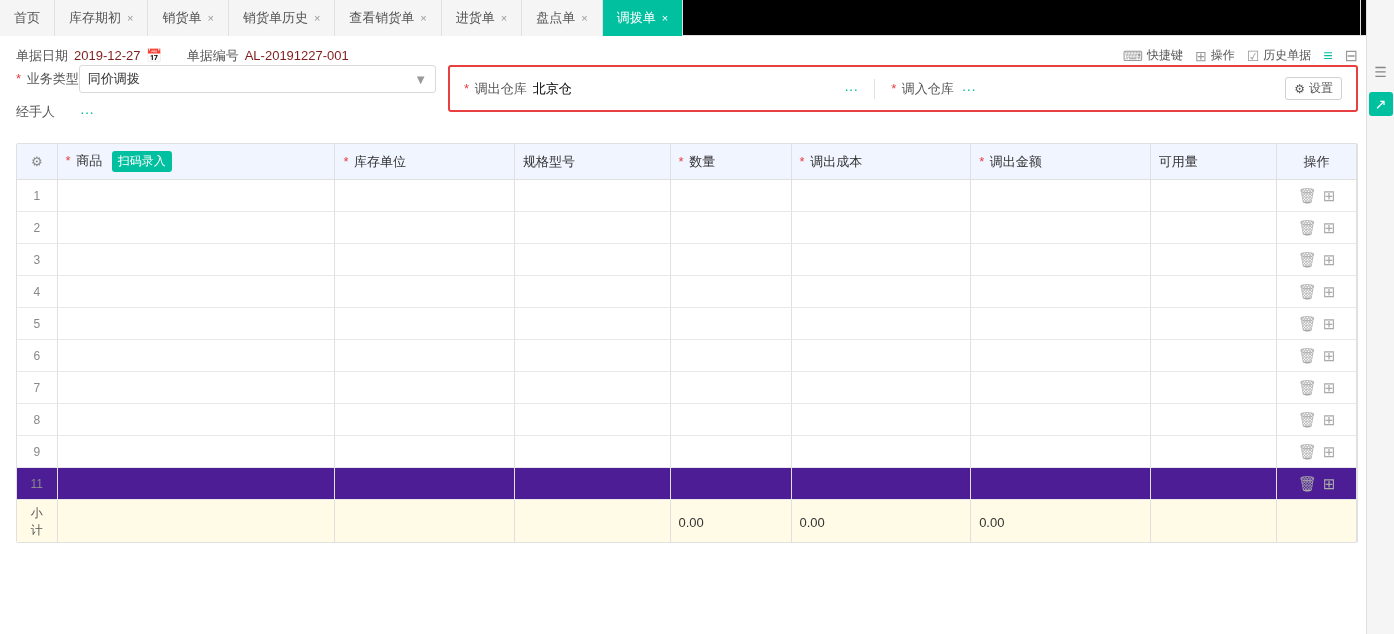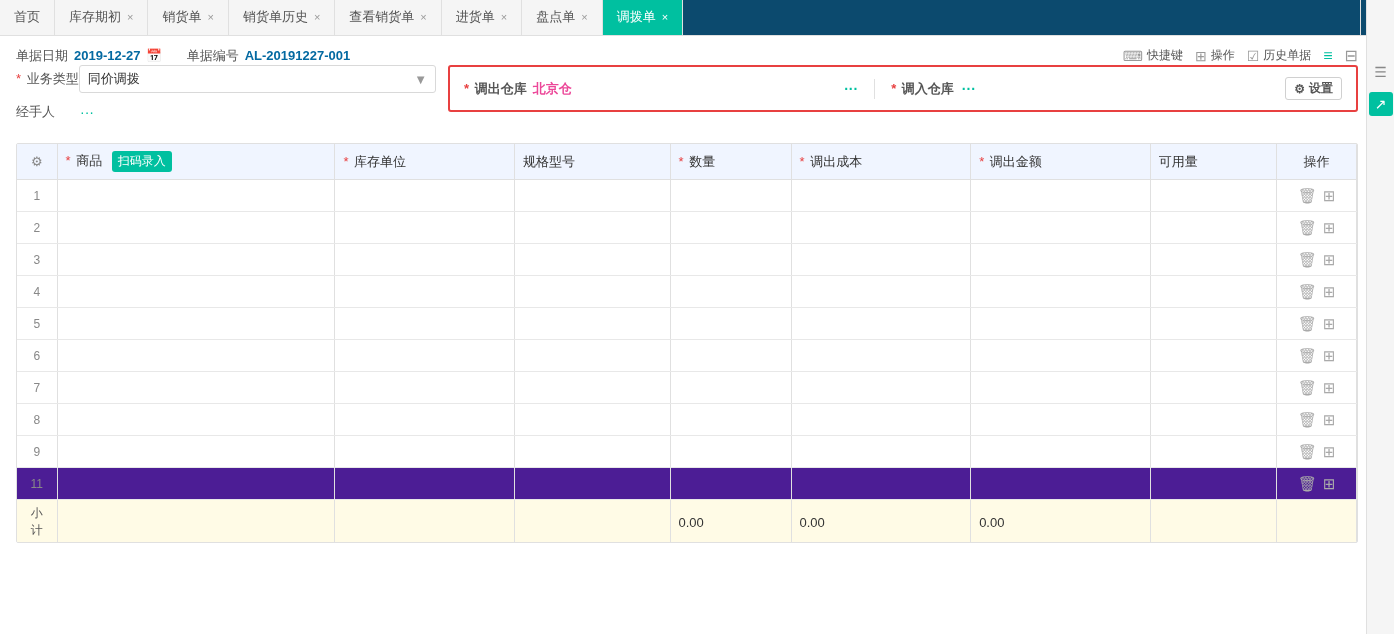--- a/index.html
+++ b/index.html
@@ -1,22 +1,22 @@
 <!DOCTYPE html>
 <html><head>
   <meta charset="utf-8">
   <style>
     * { box-sizing: border-box; margin: 0; padding: 0; }
     body { font-family: "Microsoft YaHei", Arial, sans-serif; font-size: 13px; color: #333; background: #fff; overflow: hidden; }
 
     
     .tab-bar {
-      display: flex; align-items: flex-end;
+      display: flex; align-items: center;
       border-bottom: 1px solid #e0e0e0;
-      background: #0c4a6e;
+      background: #000000;
       height: 36px;
       padding: 0 0 0 0;
       position: relative;
     }
     .tab-item {
       display: flex; align-items: center;
       padding: 0 14px;
       height: 36px;
       cursor: pointer;
       font-size: 13px;
@@ -56,21 +56,21 @@
     .header-row {
       display: flex; align-items: center;
       margin-bottom: 0;
     }
     .header-field {
       display: flex; align-items: center;
       margin-right: 24px;
       font-size: 13px;
     }
     .header-field label { color: #555; margin-right: 6px; }
-    .header-field .value { color: #0369a1; font-weight: 700; }
+    .header-field .value { color: #7f1d1d; font-weight: 400; }
     .header-field .calendar-icon { margin-left: 6px; color: #00c0a0; cursor: pointer; }
     .header-actions {
       margin-left: auto;
       display: flex; align-items: center; gap: 12px;
     }
     .header-action-btn {
       display: flex; align-items: center; gap: 4px;
       font-size: 12px; color: #555; cursor: pointer;
     }
     .header-action-btn .icon { font-size: 14px; color: #999; }
@@ -95,21 +95,20 @@
       gap: 12px;
     }
     .form-left {
       flex: 0 0 420px;
     }
     .form-right {
       flex: 1;
       border: 2px solid #e84040;
       border-radius: 3px;
       padding: 10px 14px;
-      font-weight: bold;
     }
     .form-row {
       display: flex; align-items: center;
       margin-bottom: 10px;
     }
     .form-row:last-child { margin-bottom: 12px; }
     .form-label {
       font-size: 13px; color: #555;
       min-width: 56px;
     }
@@ -149,21 +148,21 @@
     .warehouse-item {
       display: flex; align-items: center;
       flex: 1;
     }
     .warehouse-label {
       font-size: 13px; color: #555;
       white-space: nowrap;
     }
     .warehouse-label .required { color: #e84040; margin-right: 2px; }
     .warehouse-value {
-      font-size: 13px; color: #ec4899;
+      font-size: 13px; color: #000000;
       margin-left: 6px;
       flex: 1;
     }
     .warehouse-divider { width: 1px; background: #e0e0e0; height: 20px; margin: 0 16px; }
 
     
     .table-wrapper {
       border: 1px solid #e0e0e0;
       border-radius: 2px;
       overflow: auto;

